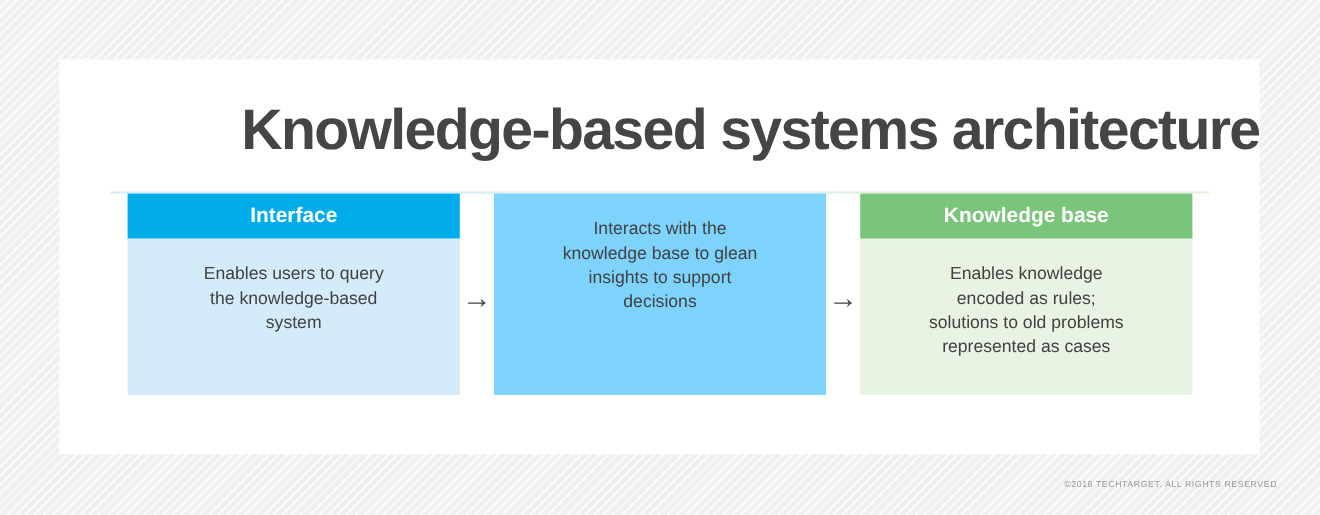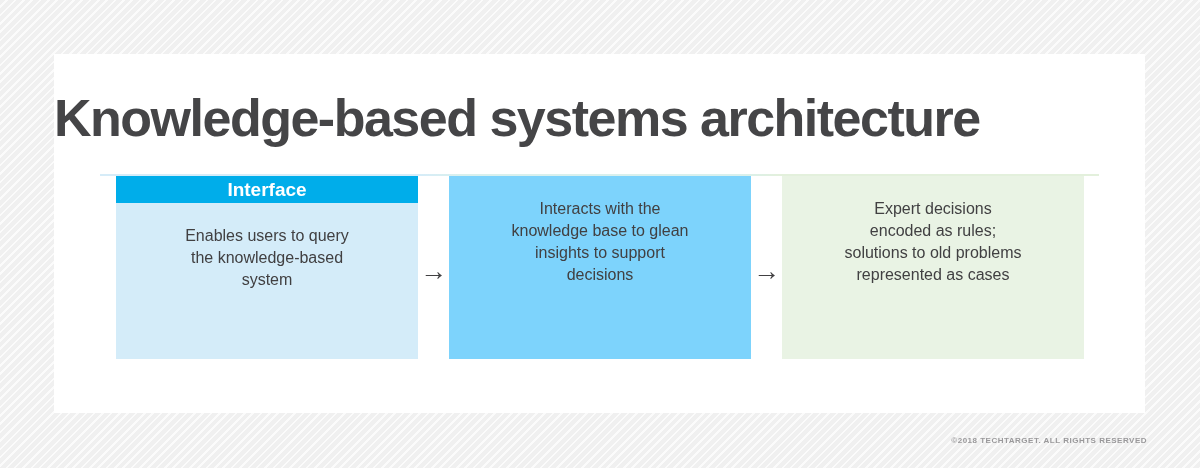--- a/index.html
+++ b/index.html
@@ -16,21 +16,21 @@
   .card {
     position: absolute;
     left: 54px; top: 54px;
     width: 1091px; height: 359px;
     background: #ffffff;
   }
   .title {
     position: absolute;
     left: 0; right: 0; top: 36px;
     margin: 0;
-    text-align: left;
+    text-align: right;
     font-size: 52px;
     line-height: 1.08;
     font-weight: 700;
     letter-spacing: -1.5px;
     color: #454547;
   }
   .topline {
     position: absolute;
     left: 46px; top: 120px;
     width: 999px; height: 2px;
@@ -44,21 +44,21 @@
     left: 62px; top: 122px;
     width: 968px; height: 183px;
     display: flex;
   }
   .kbox {
     width: 302px;
     display: flex;
     flex-direction: column;
   }
   .kbox-header {
-    height: 27px;
+    height: 41px;
     display: flex;
     align-items: center;
     justify-content: center;
     color: #ffffff;
     font-size: 19px;
     font-weight: 700;
   }
   .kbox-body {
     flex: 1;
     box-sizing: border-box;
@@ -77,23 +77,23 @@
   }
   .arrow {
     margin-top: 82px;
     font-size: 27px;
     line-height: 1;
     font-weight: 700;
     color: #414042;
   }
   .footer {
     position: absolute;
-    right: 53px; top: 436px;
+    right: 39px; top: 436px;
     font-size: 8px;
-    font-weight: 700;
+    font-weight: 400;
     letter-spacing: 0.5px;
     color: #9a999b;
   }
 </style>
 </head>
 <body>
 
 <div class="canvas">
   <div class="card">
 
@@ -119,21 +119,22 @@
 knowledge base to glean
 insights to support
 decisions</div>
       </div>
 
       <div class="arrow-cell">
         <span class="arrow">→</span>
       </div>
 
       <div class="kbox">
-        <div class="kbox-body" style="background-color: rgb(233, 243, 228);">Expert decisions
+        <div class="kbox-header" style="background-color: rgb(123, 196, 123);">Knowledge base</div>
+        <div class="kbox-body" style="background-color: rgb(233, 243, 228);">Enables knowledge
 encoded as rules;
 solutions to old problems
 represented as cases</div>
       </div>
 
     </div>
   </div>
 
   <div class="footer">©2018 TECHTARGET. ALL RIGHTS RESERVED</div>
 </div>

